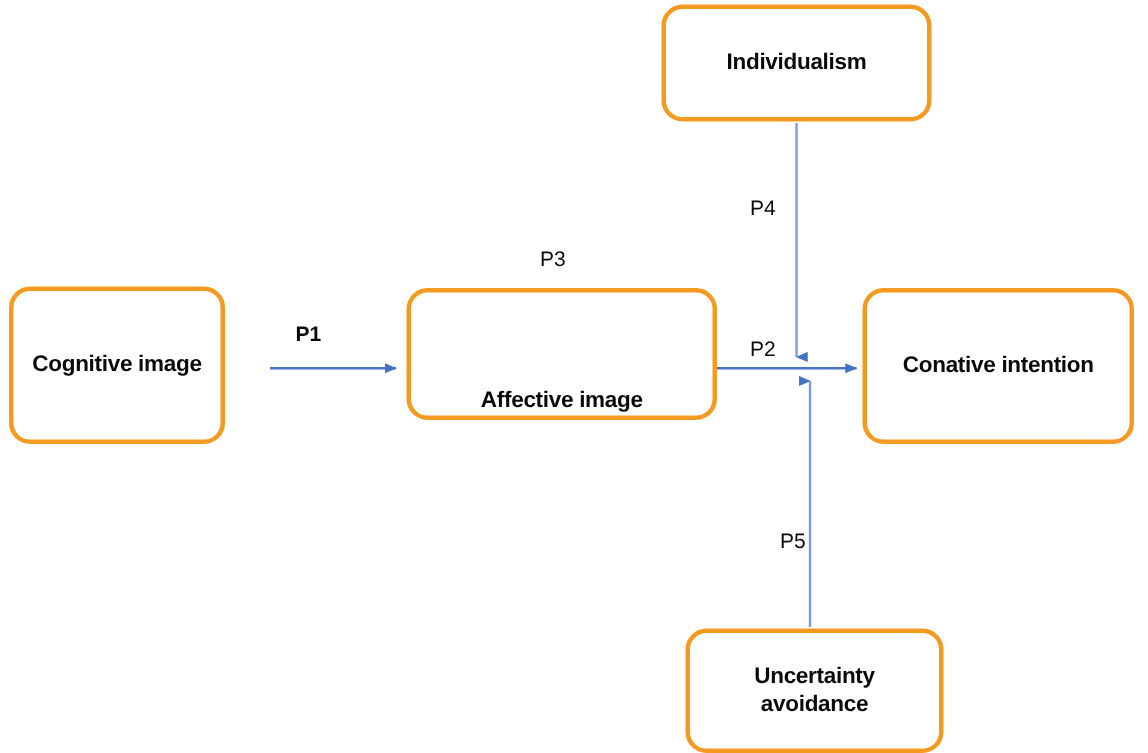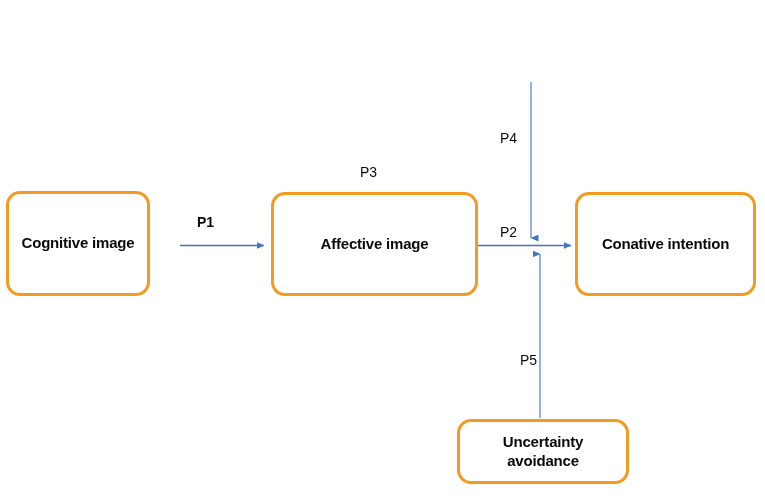--- a/index.html
+++ b/index.html
@@ -41,30 +41,30 @@
     font-weight: normal;
     text-align: left;
   }
   .node-sub-wrap {
     margin-top: 7px;
   }
   #node-cognitive {
     left: 6px;  top: 191px;  width: 144px; height: 105px;
   }
   #node-affective {
-    left: 271px; top: 192px; width: 207px; height: 104px;
+    left: 271px; top: 192px; width: 207px; height: 88px; justify-content: flex-end;
   }
   #node-conative {
     left: 575px; top: 192px; width: 181px; height: 104px;
   }
   #node-individualism {
     left: 441px; top: 3px;   width: 180px; height: 78px;
   }
   #node-uncertainty {
-    left: 457px; top: 419px; width: 172px; height: 65px;
+    left: 457px; top: 419px; width: 172px; height: 83px;
   }
   .edge-label {
     position: absolute;
     font-size: 14px;
     color: #0a0a0a;
     font-weight: normal;
     letter-spacing: 0px;
     white-space: nowrap;
   }
   #label-p1 { left: 197px; top: 214px; font-weight: bold; }
@@ -111,20 +111,23 @@
   </div>
 
   <div class="node" id="node-affective">
     <div class="node-title">Affective image</div>
   </div>
 
   <div class="node" id="node-conative">
     <div class="node-title">Conative intention</div>
   </div>
 
+  <div class="node" id="node-individualism">
+    <div class="node-title">Individualism</div>
+  </div>
 
   <div class="node" id="node-uncertainty">
     <div class="node-title">Uncertainty</div>
     <div class="node-title">avoidance</div>
   </div>
 
   <div class="edge-label" id="label-p1">P1</div>
   <div class="edge-label" id="label-p2">P2</div>
   <div class="edge-label" id="label-p3">P3</div>
   <div class="edge-label" id="label-p4">P4</div>

